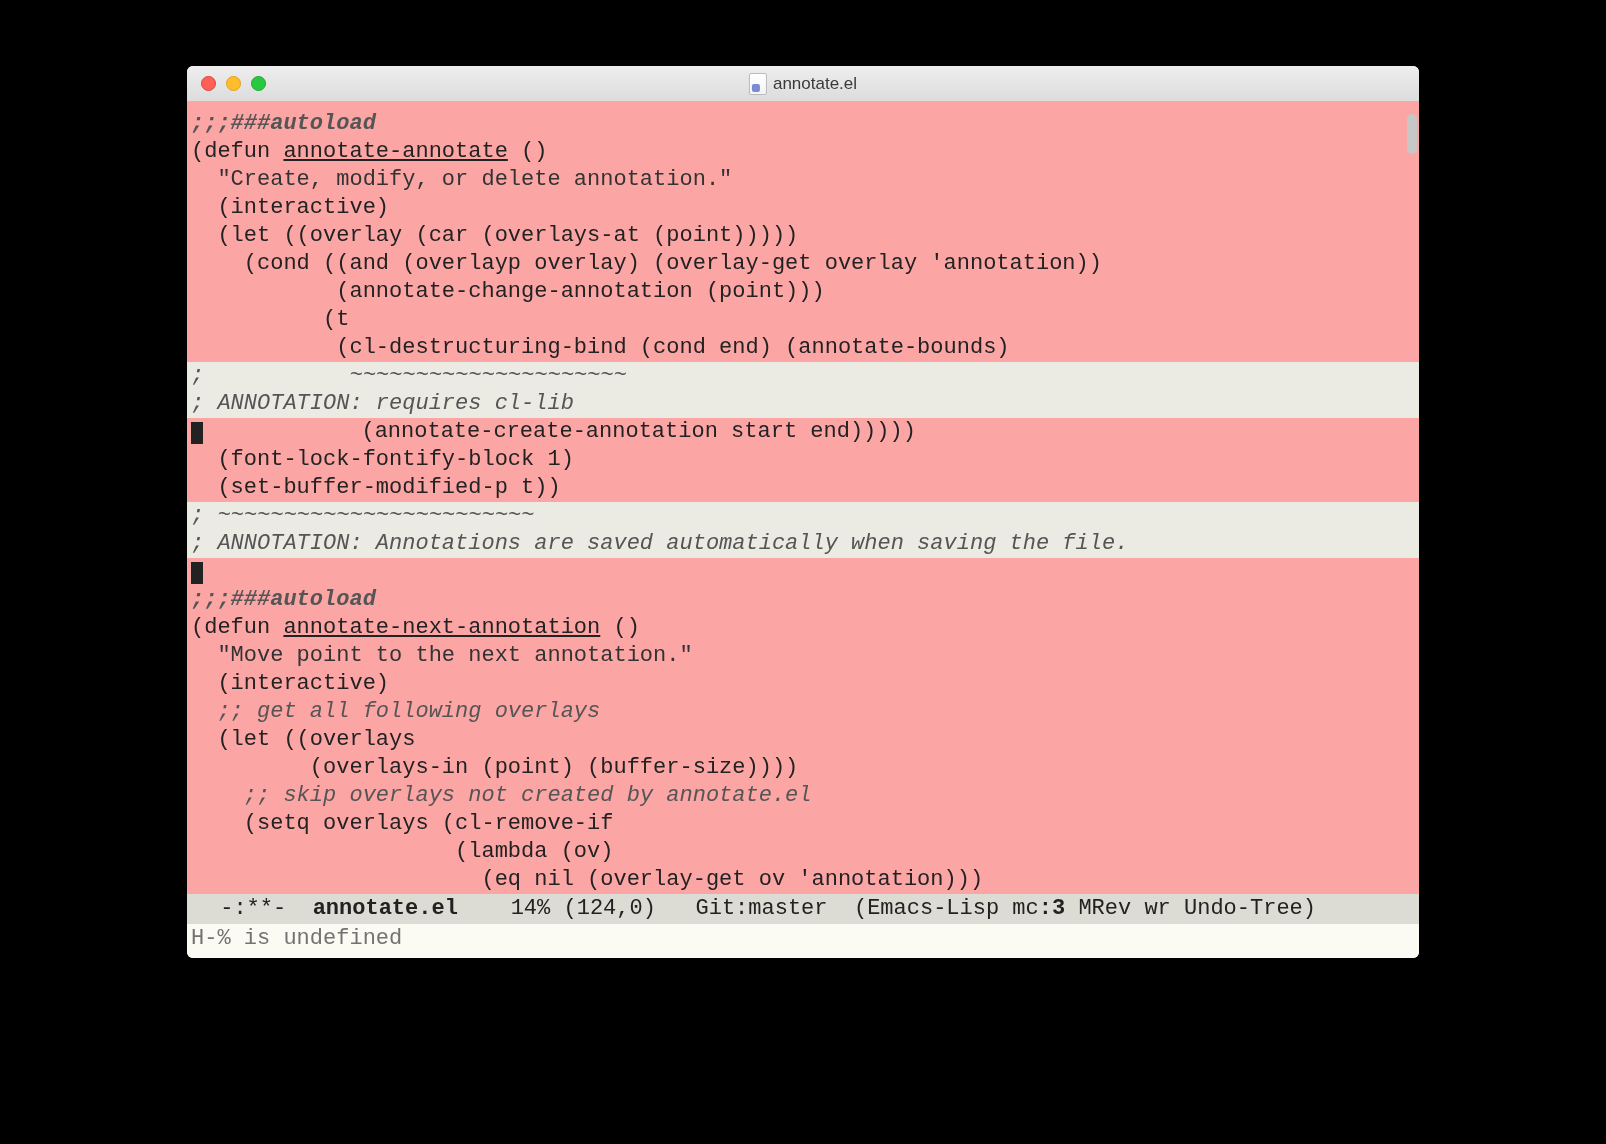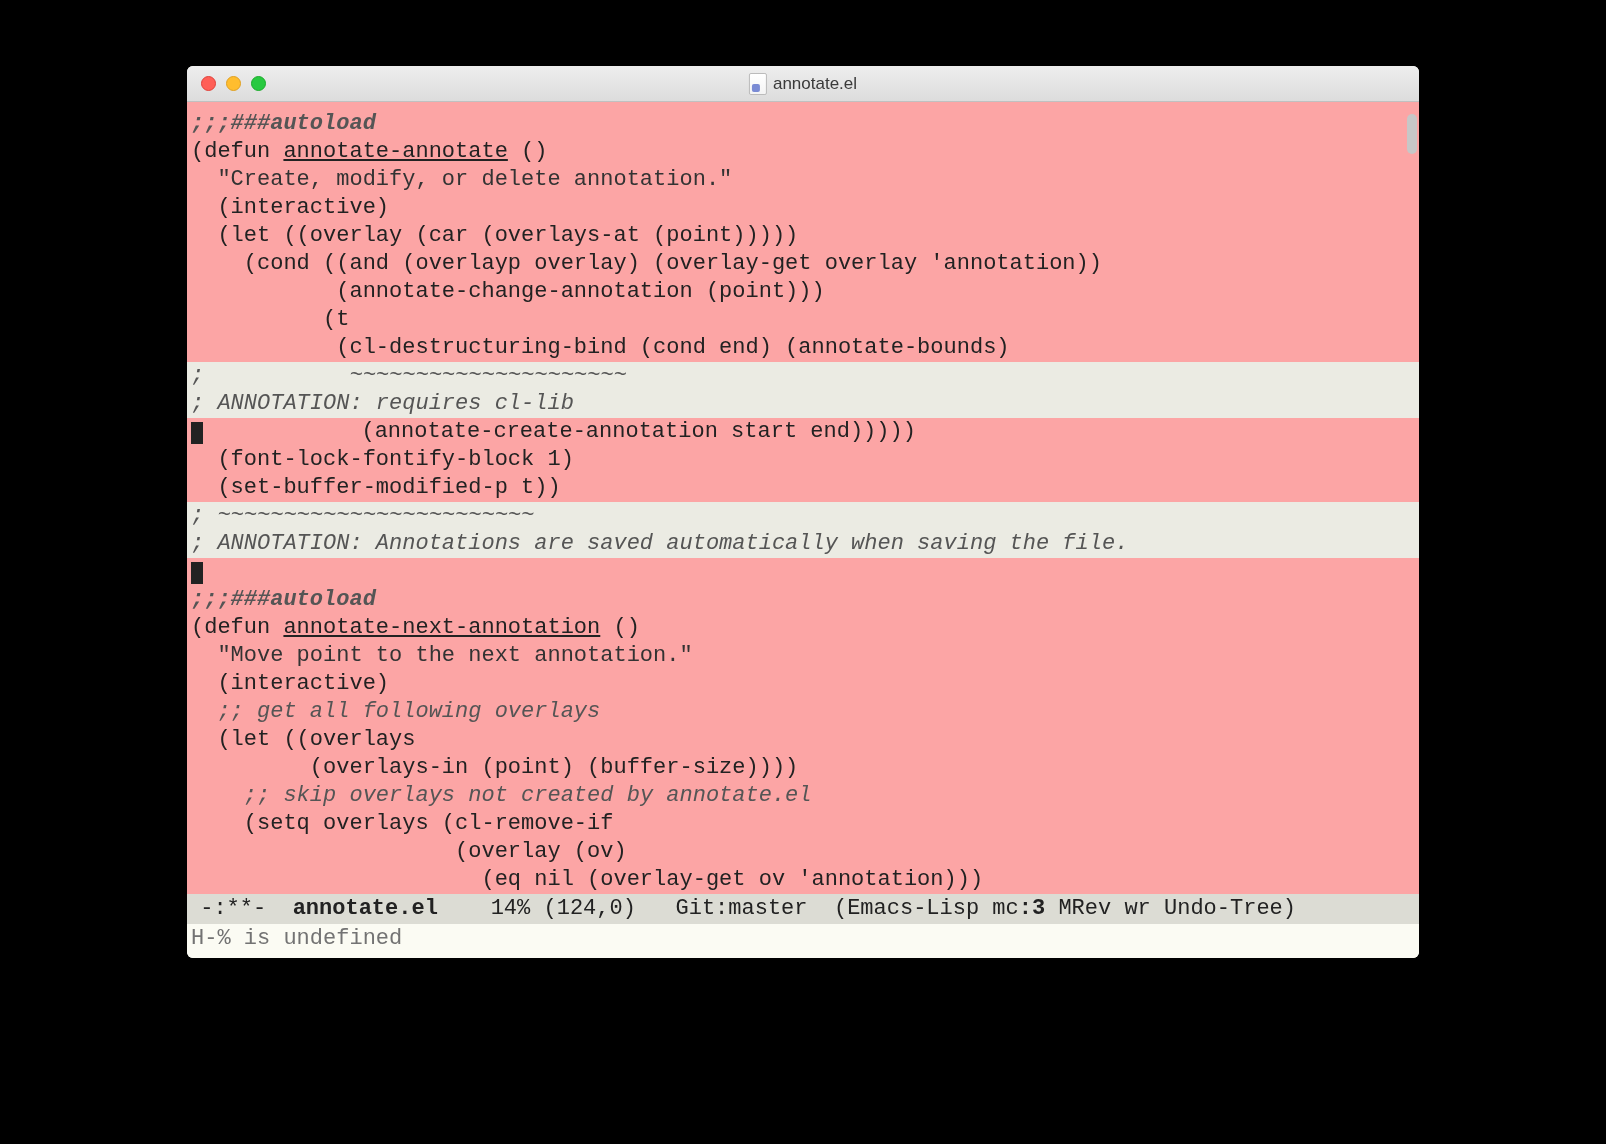--- a/index.html
+++ b/index.html
@@ -96,21 +96,21 @@
       display: inline-block;
       width: 12px;
       height: 22px;
       background: #222;
       vertical-align: text-bottom;
     }
     .modeline {
       background: #dcdcd4;
       font-size: 22px;
       line-height: 30px;
-      padding: 0 0;
+      padding: 0 20px;
       white-space: pre;
       color: #222;
     }
     .modeline .bold { font-weight: bold; }
     .minibuffer {
       background: #fbfbf3;
       font-size: 22px;
       line-height: 30px;
       padding: 0 4px 4px 4px;
       color: #737373;
@@ -161,21 +161,21 @@
       <div class="line"><span class="cursor"></span></div>
       <div class="line"><span class="comment bold italic">;;;###</span><span class="comment bold italic">autoload</span></div>
       <div class="line"><span>(defun </span><span class="fnname">annotate-next-annotation</span><span> ()</span></div>
       <div class="line"><span class="string">  "Move point to the next annotation."</span></div>
       <div class="line"><span>  (interactive)</span></div>
       <div class="line"><span>  </span><span class="comment italic">;; get all following overlays</span></div>
       <div class="line"><span>  (let ((overlays</span></div>
       <div class="line"><span>         (overlays-in (point) (buffer-size))))</span></div>
       <div class="line"><span>    </span><span class="comment italic">;; skip overlays not created by annotate.el</span></div>
       <div class="line"><span>    (setq overlays (cl-remove-if</span></div>
-      <div class="line"><span>                    (overlay (ov)</span></div>
+      <div class="line"><span>                    (lambda (ov)</span></div>
       <div class="line"><span>                      (eq nil (overlay-get ov 'annotation)))</span></div>
     </div>
 
   <div class="modeline"><span> -:**-  </span><span class="bold">annotate.el</span><span>    14% (124,0)   </span><span>Git:master  </span><span>(Emacs-Lisp mc</span><span class="bold">:</span><span class="bold">3</span><span> MRev wr Undo-Tree)</span></div>
 
   <div class="minibuffer">H-% is undefined</div>
 
   <div class="scrollbar"></div>
 </div>
 

